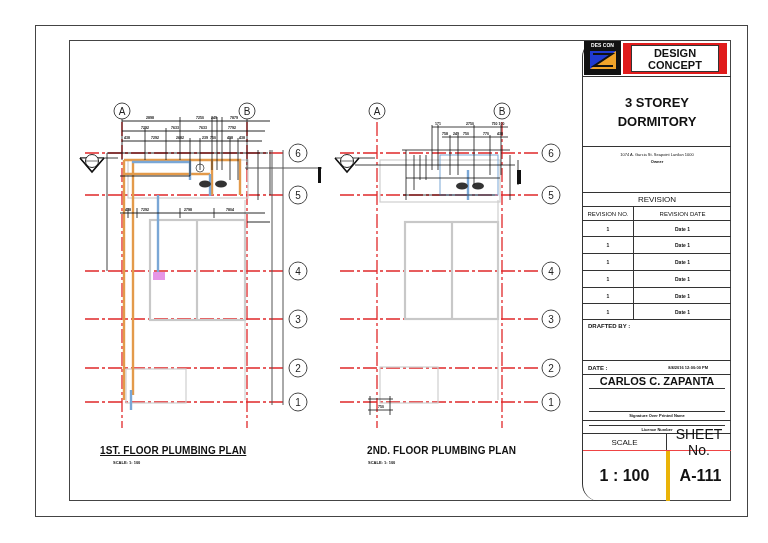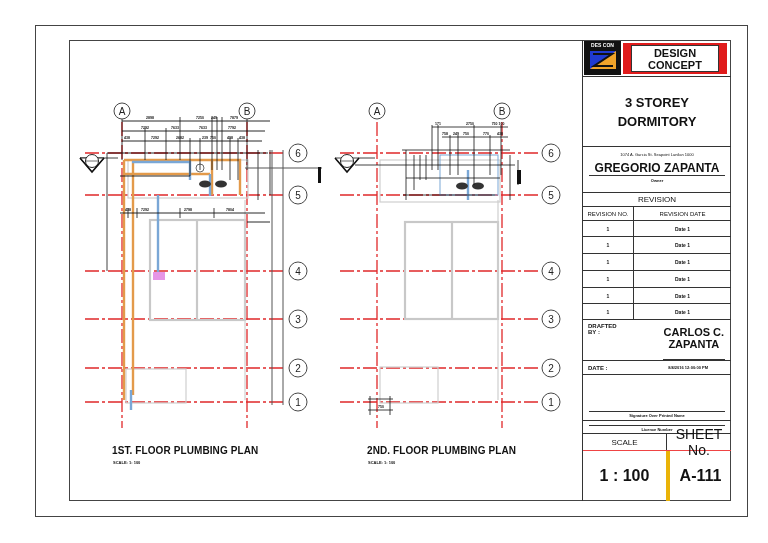--- a/index.html
+++ b/index.html
@@ -1,21 +1,21 @@
 <!DOCTYPE html>
 <html><head>
 <meta charset="utf-8">
 <style>
   html,body{margin:0;padding:0;background:#ffffff;}
   body{width:768px;height:543px;position:relative;overflow:hidden;font-family:"Liberation Sans",sans-serif;color:#111;}
   .abs{position:absolute;}
   .outer{left:35px;top:25px;width:713px;height:492px;border:1px solid #444;box-sizing:border-box;}
   .inner{left:69px;top:40px;width:662px;height:461px;border:1px solid #444;box-sizing:border-box;}
   svg.plan{position:absolute;left:0;top:0;}
-  .tb{position:absolute;left:582px;top:40px;width:149px;height:461px;border-left:1px solid #333;box-sizing:border-box;}
+  .tb{position:absolute;left:582px;top:40px;width:149px;height:461px;border-left:1px solid #333;box-sizing:border-box;border-radius:17px;}
   .tb-row{position:absolute;left:0;width:148px;border-bottom:1px solid #333;box-sizing:border-box;display:flex;align-items:center;justify-content:center;text-align:center;}
   .logo{position:absolute;left:1px;top:1px;width:37px;height:34px;background:#111;}
   .logo-top{position:absolute;left:0;top:1px;width:100%;font-size:5px;color:#fff;text-align:center;font-weight:bold;}
   .logo-z{position:absolute;left:6px;top:10px;width:26px;height:18px;}
   .concept{position:absolute;left:40px;top:3px;width:104px;height:31px;background:#e01b1b;}
   .concept-in{position:absolute;left:8px;top:2px;width:88px;height:27px;background:#fff;border:1px solid #333;box-sizing:border-box;font-weight:bold;font-size:11px;line-height:12px;display:flex;align-items:center;justify-content:center;text-align:center;}
   .project{font-weight:bold;font-size:13px;line-height:19px;}
   .small{font-size:4px;}
   .owner{font-weight:bold;font-size:12px;}
   .lbl{font-size:8px;}
@@ -244,21 +244,21 @@
       <text class="bt" x="551" y="271">4</text>
     <circle class="bub" cx="551" cy="319" r="9"></circle>
       <text class="bt" x="551" y="319">3</text>
     <circle class="bub" cx="551" cy="368" r="9"></circle>
       <text class="bt" x="551" y="368">2</text>
     <circle class="bub" cx="551" cy="402" r="9"></circle>
       <text class="bt" x="551" y="402">1</text>
   </g>
 </svg>
 
-<div class="abs plan-title" style="left:112px;top:445px;">1ST. FLOOR PLUMBING PLAN</div>
+<div class="abs plan-title" style="left:100px;top:445px;text-decoration:underline;">1ST. FLOOR PLUMBING PLAN</div>
 <div class="abs plan-scale" style="left:113px;top:460px;">SCALE: 1: 100</div>
 <div class="abs plan-title" style="left:367px;top:445px;text-align:right;">2ND. FLOOR PLUMBING PLAN</div>
 <div class="abs plan-scale" style="left:368px;top:460px;">SCALE: 1: 100</div>
 
 <div class="tb">
   <div class="tb-row" style="top:0;height:37px;">
     <div class="logo">
       <div class="logo-top">DES CON</div>
       <svg class="logo-z" viewBox="0 0 26 18">
         <rect x="0" y="0" width="26" height="18" fill="#1f3ad1"></rect>
@@ -266,21 +266,20 @@
         <path d="M3 3 H22 L4 15 H23" fill="none" stroke="#111" stroke-width="2"></path>
       </svg>
     </div>
     <div class="concept">
       <div class="concept-in">DESIGN CONCEPT</div>
     </div>
   </div>
   <div class="tb-row project" style="top:37px;height:70px;padding:0 10px;">3 STOREY DORMITORY</div>
   <div class="tb-row" style="top:107px;height:46px;flex-direction:column;justify-content:flex-start;">
     <div class="small" style="margin-top:5px;">1074 A. Garcia St. Seapoint Lanilan 1000</div>
-    <div class="owner" style="margin-top:4px;border-bottom:1px solid #333;width:136px;">GREGORIO ZAPANTA</div>
     <div class="small" style="margin-top:2px;font-weight:bold;">Owner</div>
   </div>
   <div class="tb-row lbl" style="top:153px;height:14px;">REVISION</div>
   <div class="rev-grid" style="top:167px;height:14px;">
     <div class="c1" style="font-weight:normal;font-size:6px;">REVISION NO.</div>
     <div class="c2" style="font-weight:normal;font-size:6px;">REVISION DATE</div>
   </div>
   <div class="rev-grid" style="top:181px;height:16px;">
     <div class="c1">1</div>
       <div class="c2">Date 1</div>
@@ -298,21 +297,21 @@
       <div class="c2">Date 1</div>
   </div>
   <div class="rev-grid" style="top:248px;height:16px;">
     <div class="c1">1</div>
       <div class="c2">Date 1</div>
   </div>
   <div class="rev-grid" style="top:264px;height:16px;">
     <div class="c1">1</div>
       <div class="c2">Date 1</div>
   </div>
-  <div class="tb-row" style="top:280px;height:41px;align-items:stretch;justify-content:flex-start;gap:40px;">
+  <div class="tb-row" style="top:280px;height:41px;flex-direction:column;align-items:stretch;justify-content:flex-start;gap:40px;">
     <div style="font-size:6px;font-weight:bold;margin:3px 0 0 5px;text-align:left;">DRAFTED BY :</div>
     <div style="font-size:11px;font-weight:bold;margin:6px 6px 0 6px;border-bottom:1px solid #333;padding-bottom:1px;">CARLOS C. ZAPANTA</div>
   </div>
   <div class="tb-row" style="top:321px;height:14px;justify-content:space-between;padding:0 5px;">
     <span style="font-size:6px;font-weight:bold;">DATE :</span>
     <span style="font-size:4px;font-weight:bold;margin-right:18px;">8/4/2016 12:00:00 PM</span>
   </div>
   <div class="tb-row" style="top:355px;height:26px;flex-direction:column;justify-content:flex-end;">
     <div style="width:136px;border-top:1px solid #333;font-size:4px;font-weight:bold;padding:1px 0 2px;">Signature Over Printed Name</div>
   </div>

